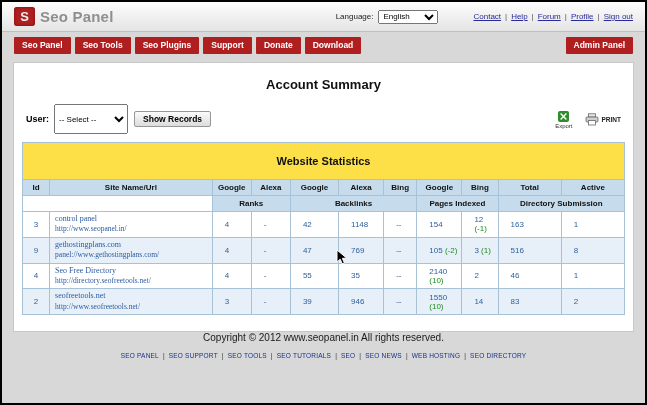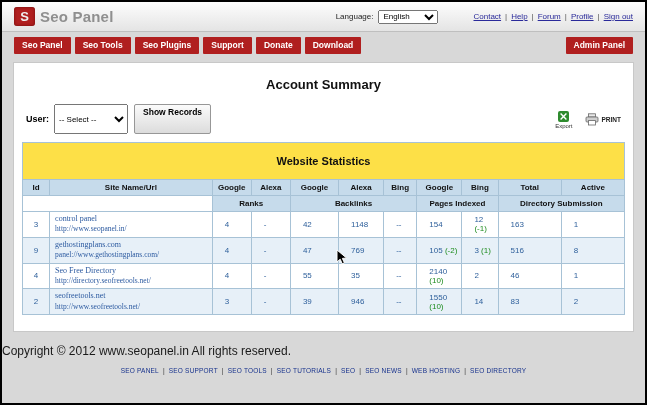--- a/index.html
+++ b/index.html
@@ -40,21 +40,21 @@
     padding: 3px 8px 4px; cursor: pointer; border-radius: 1px; white-space: nowrap;
   }
   .tab.admin { margin-left: auto; }
   
   .panel { background: #fff; border: 1px solid #c8c8c8; margin: 5px 11px 0; padding: 6px 8px 16px; }
   .panel-title { text-align: center; font-weight: bold; font-size: 13px; margin: 8px 0 12px; color: #111; }
   .controls { display: flex; align-items: center; padding: 0 4px; margin-bottom: 8px; font-size: 9px; }
   .user-label { font-weight: bold; margin-right: 5px; }
   select.user-select { font-size: 8px; height: 30px; width: 74px; margin-right: 6px; }
   button.show-records {
-    font-size: 8.5px; font-weight: bold; padding: 2px 8px 16px;
+    font-size: 8.5px; font-weight: bold; padding: 2px 8px 2px;
     background: linear-gradient(#fbfbfb, #dcdcdc); border: 1px solid #979797;
     border-radius: 2px; cursor: pointer; font-family: "Liberation Sans", sans-serif;
   }
   .io-export { margin-left: auto; display: flex; flex-direction: column; align-items: center; cursor: pointer; }
   .io-label { font-size: 6px; color: #333; }
   .io-print { display: flex; align-items: center; gap: 3px; margin-left: 12px; cursor: pointer; }
   .print-label { font-size: 6.5px; color: #222; font-weight: bold; }
   
   table.stats { width: 100%; border-collapse: collapse; table-layout: fixed; font-size: 8px; }
   .stats th, .stats td { border: 1px solid #a7c2d6; padding: 3px 4px; }
@@ -62,21 +62,21 @@
   th.blank { background: #fff; }
   th.group, th.col { background: #c6dbeb; font-weight: bold; color: #111; }
   tbody tr:nth-of-type(even) { background: #e7f0f8; }
   td.c { text-align: center; color: #30619c; }
   td.v { text-align: left; padding-left: 12px; color: #30619c; }
   td.site { padding: 2px 5px; line-height: 1.3; }
   .site-name, .site-url { color: #2c5aa0; cursor: pointer; font-family: Liberation Serif, serif; }
   .site-url { font-size: 7.5px; text-align: right; }
   .diff { color: #1e8c1e; }
   
-  .copyright { font-size: 12px; color: #1a1a1a; margin-top: 12px; }
+  .copyright { text-align: center; font-size: 10px; color: #1a1a1a; }
   .footer-links {
     text-align: center; font-size: 6.5px; color: #16318c; margin-top: 9px;
     display: flex; justify-content: center; gap: 4px; letter-spacing: .2px;
   }
   .flink { cursor: pointer; white-space: nowrap; }
   .fsep { color: #333; }
   .cursor { position: absolute; left: 334px; top: 247px; }
 </style>
 </head>
 <body>

